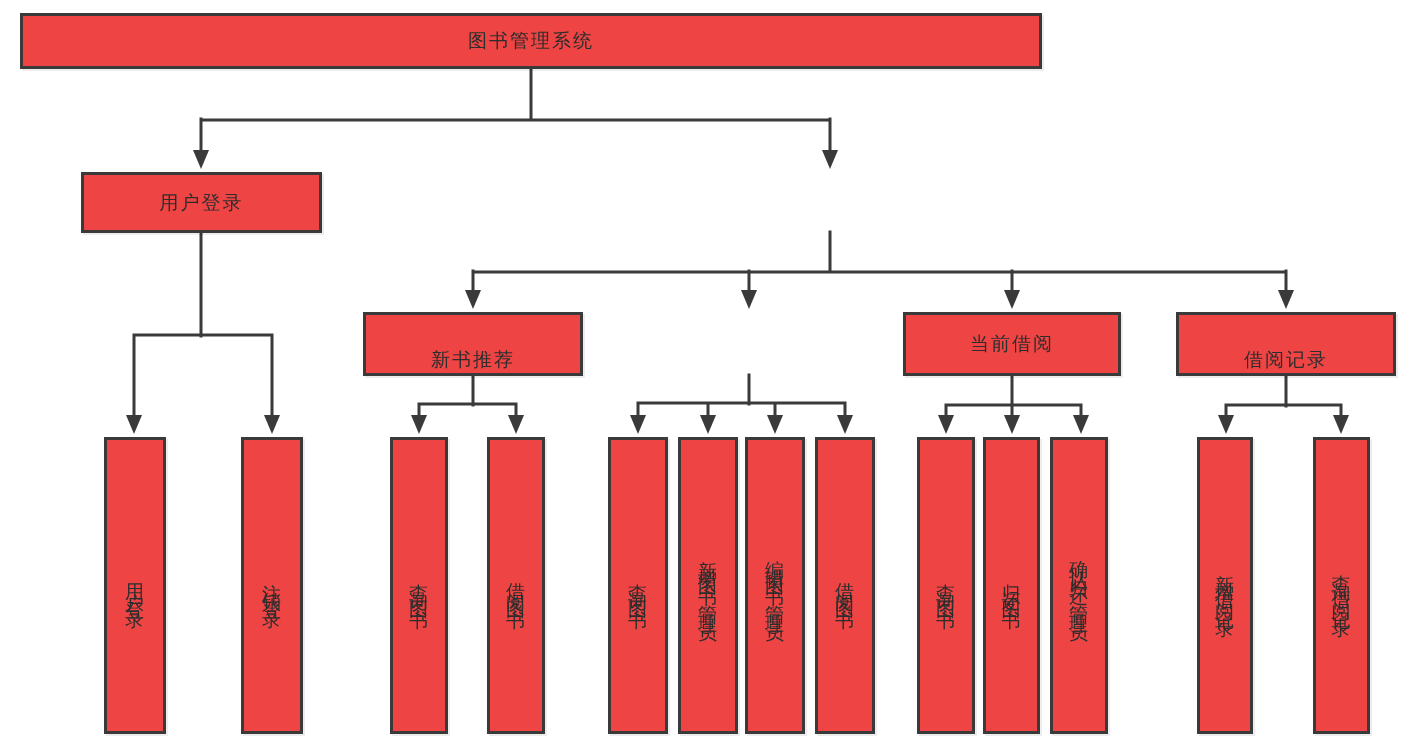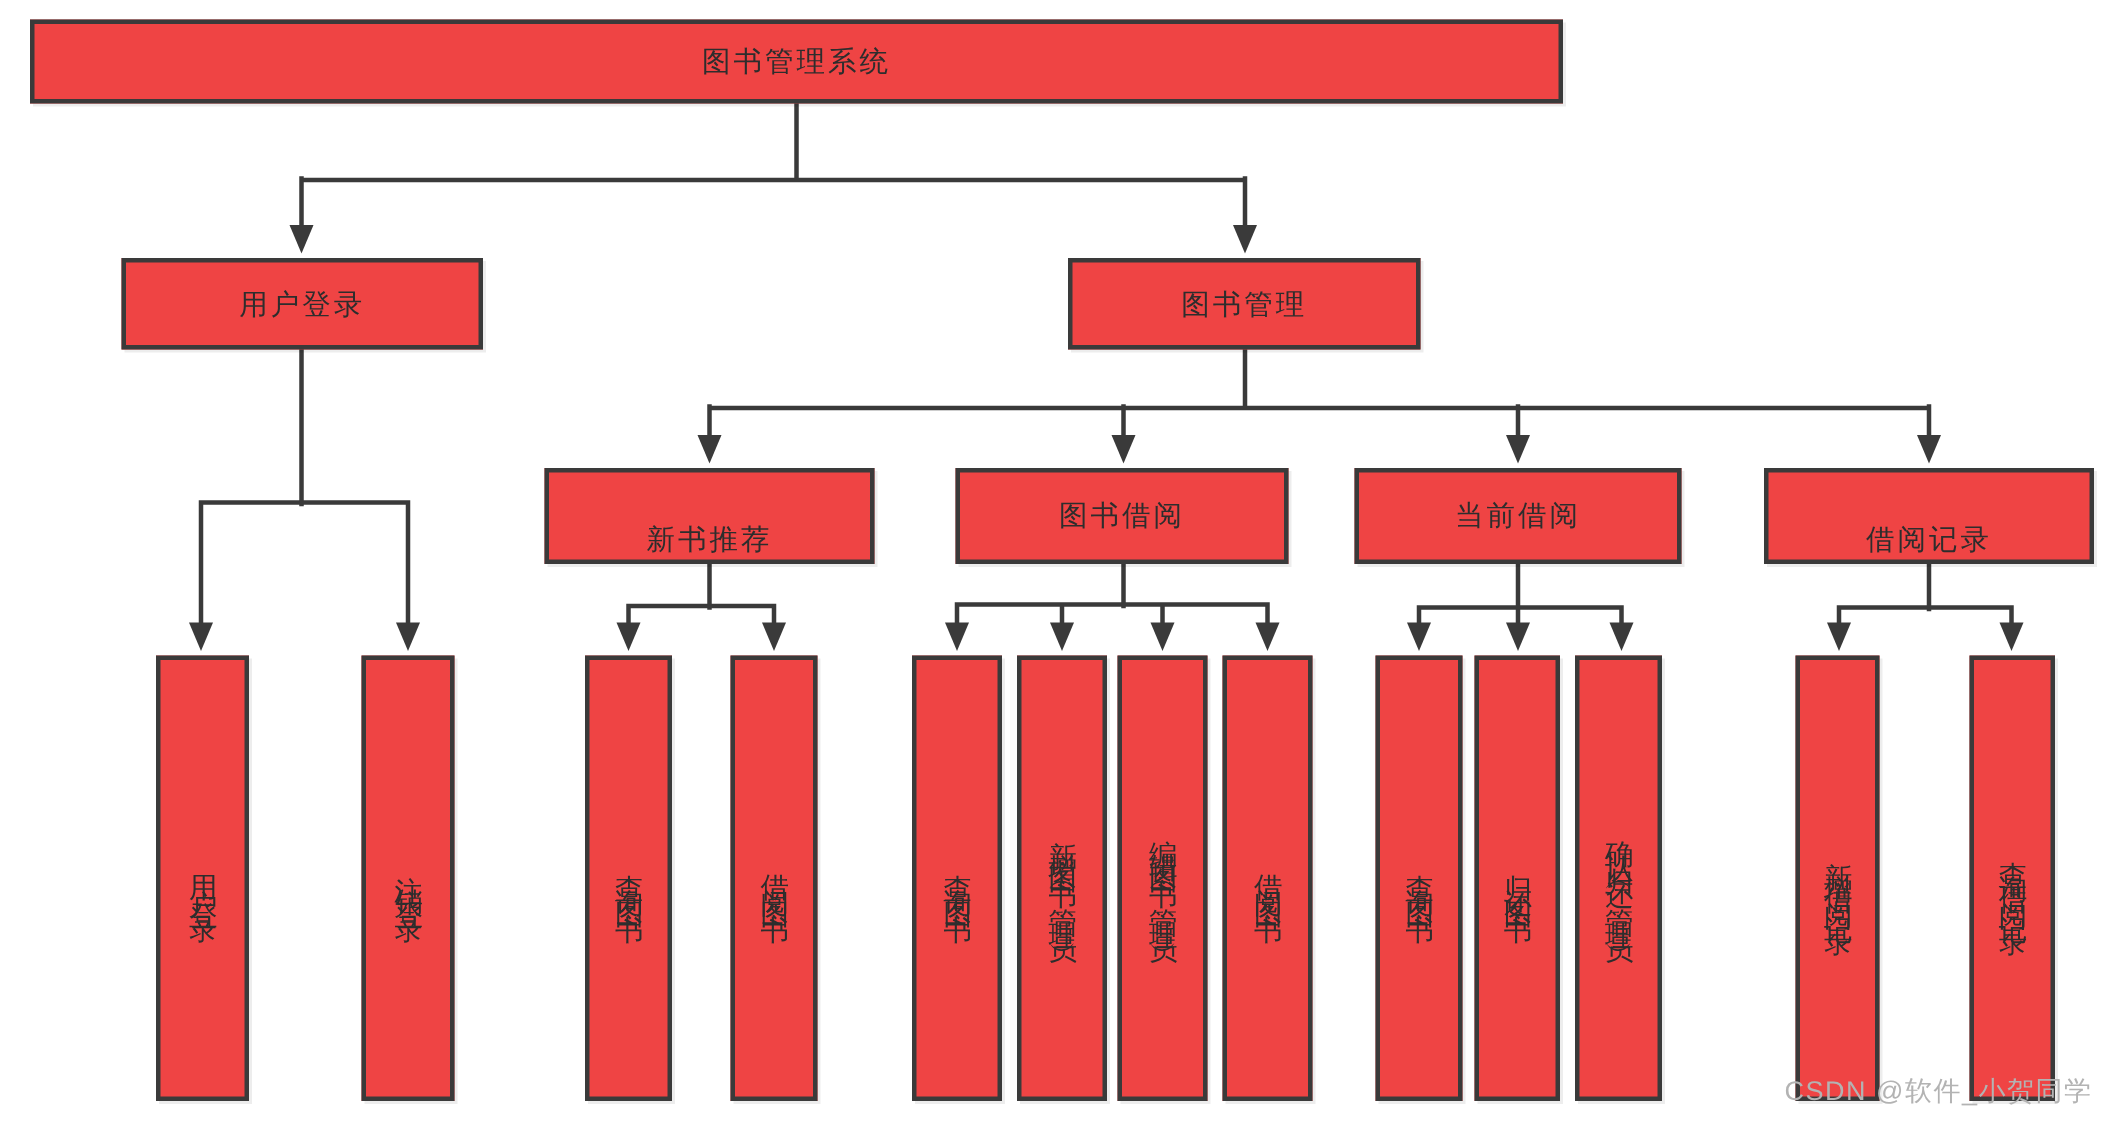--- a/index.html
+++ b/index.html
@@ -99,29 +99,23 @@
     </g>
   </svg>
 
   <div class="node h-node" style="left:20px;top:13px;width:1022px;height:56px;">
     <span>图书管理系统</span>
   </div>
 
   <div class="node h-node" style="left:81px;top:172px;width:241px;height:61px;">
     <span>用户登录</span>
   </div>
-  <div class="node h-node" style="left:712px;top:172px;width:235px;height:61px;">
-    <span>图书管理</span>
-  </div>
 
   <div class="node h-node" style="left:363px;top:312px;width:220px;height:64px;align-items:flex-end;">
     <span>新书推荐</span>
-  </div>
-  <div class="node h-node" style="left:637px;top:312px;width:222px;height:64px;">
-    <span>图书借阅</span>
   </div>
   <div class="node h-node" style="left:903px;top:312px;width:218px;height:64px;">
     <span>当前借阅</span>
   </div>
   <div class="node h-node" style="left:1176px;top:312px;width:220px;height:64px;align-items:flex-end;">
     <span>借阅记录</span>
   </div>
 
   <div class="node v-node" style="left:104px;top:437px;width:62px;height:297px;">
     <span>用户登录</span>
@@ -160,15 +154,14 @@
     <span>确认归还（管理员）</span>
   </div>
 
   <div class="node v-node" style="left:1197px;top:437px;width:56px;height:297px;">
     <span>新增借阅记录</span>
   </div>
   <div class="node v-node" style="left:1313px;top:437px;width:57px;height:297px;">
     <span>查询借阅记录</span>
   </div>
 
-  <div class="watermark">CSDN @软件_小贺同学</div>
 
 </div>
 
 </body></html>

